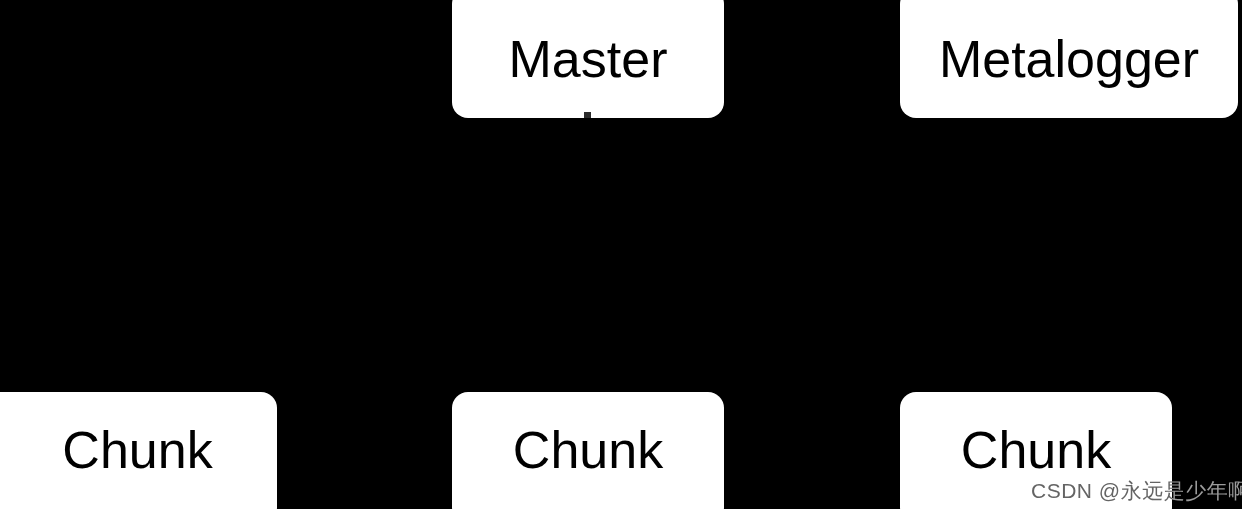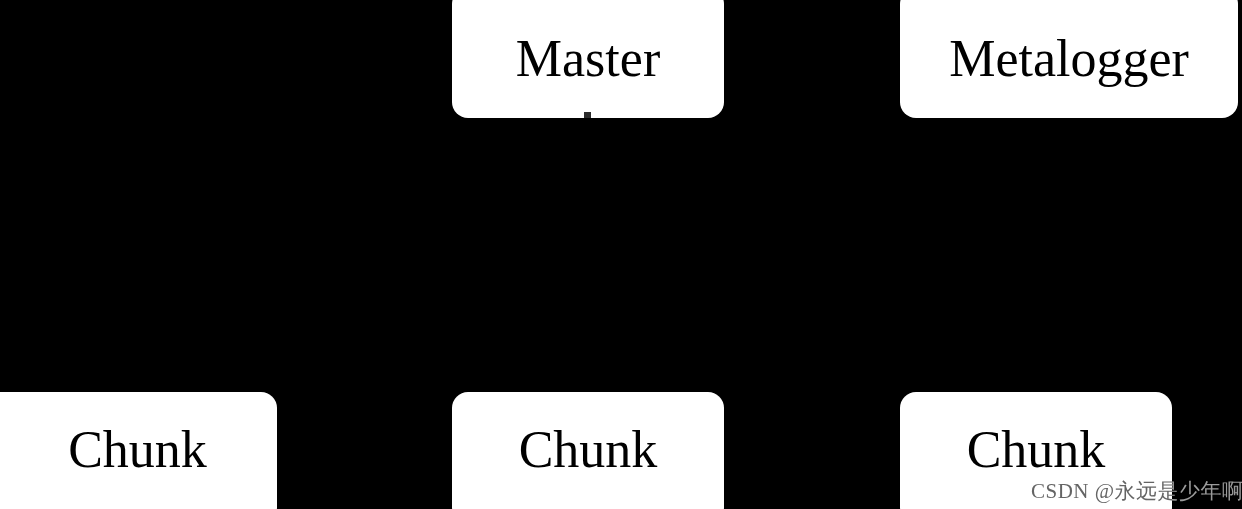--- a/index.html
+++ b/index.html
@@ -6,21 +6,21 @@
     margin: 0;
     padding: 0;
     background: #000000;
   }
   #canvas {
     position: relative;
     width: 1242px;
     height: 509px;
     background: #000000;
     overflow: hidden;
-    font-family: Liberation Serif, serif;
+    font-family: Liberation Sans, sans-serif;
   }
   .node-box {
     position: absolute;
     background: #ffffff;
     border-radius: 16px;
     display: flex;
     align-items: center;
     justify-content: center;
     box-sizing: border-box;
   }

